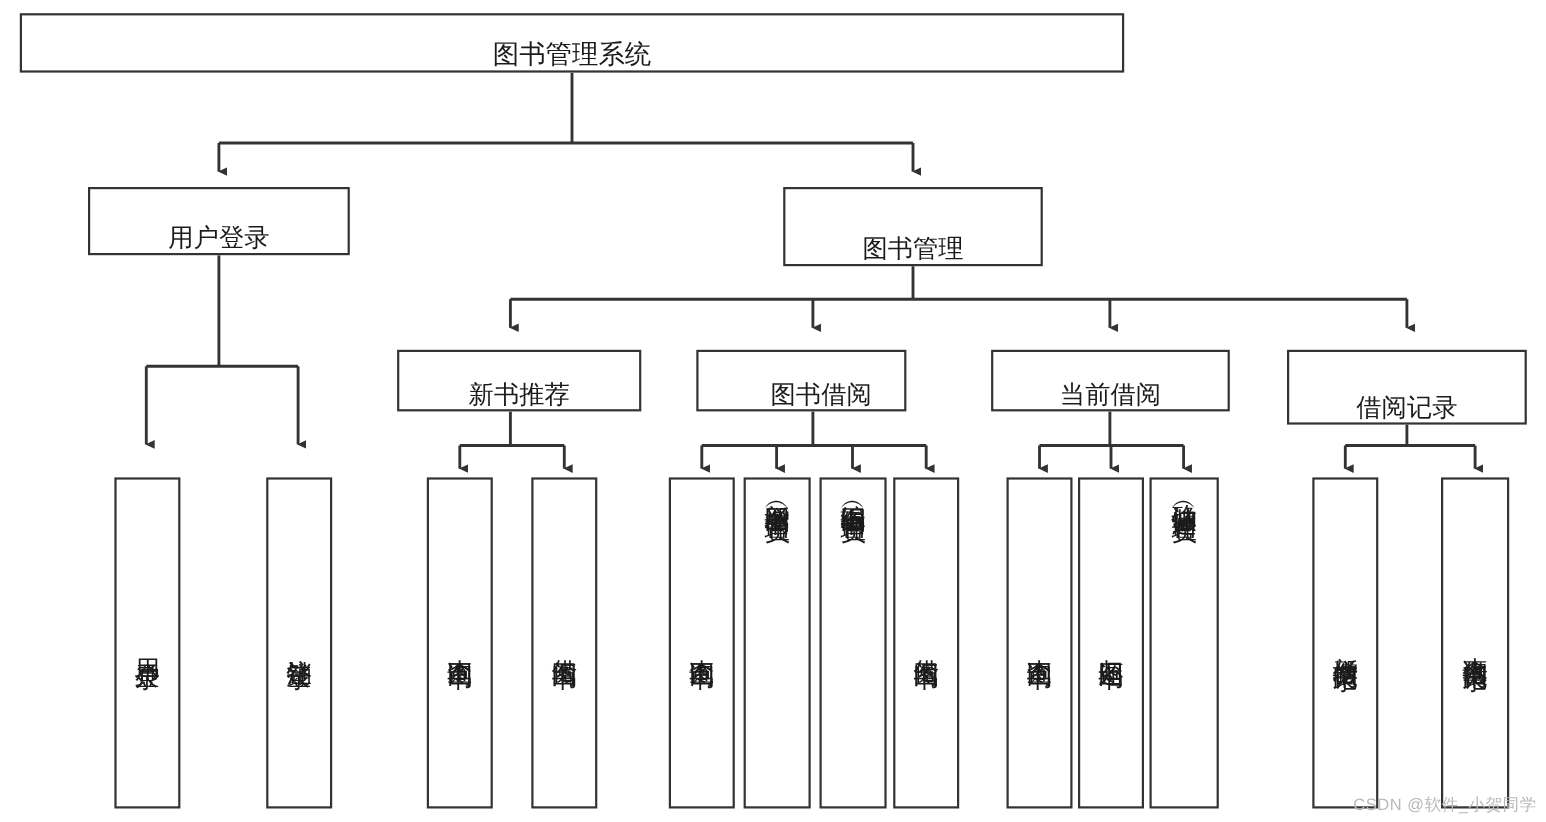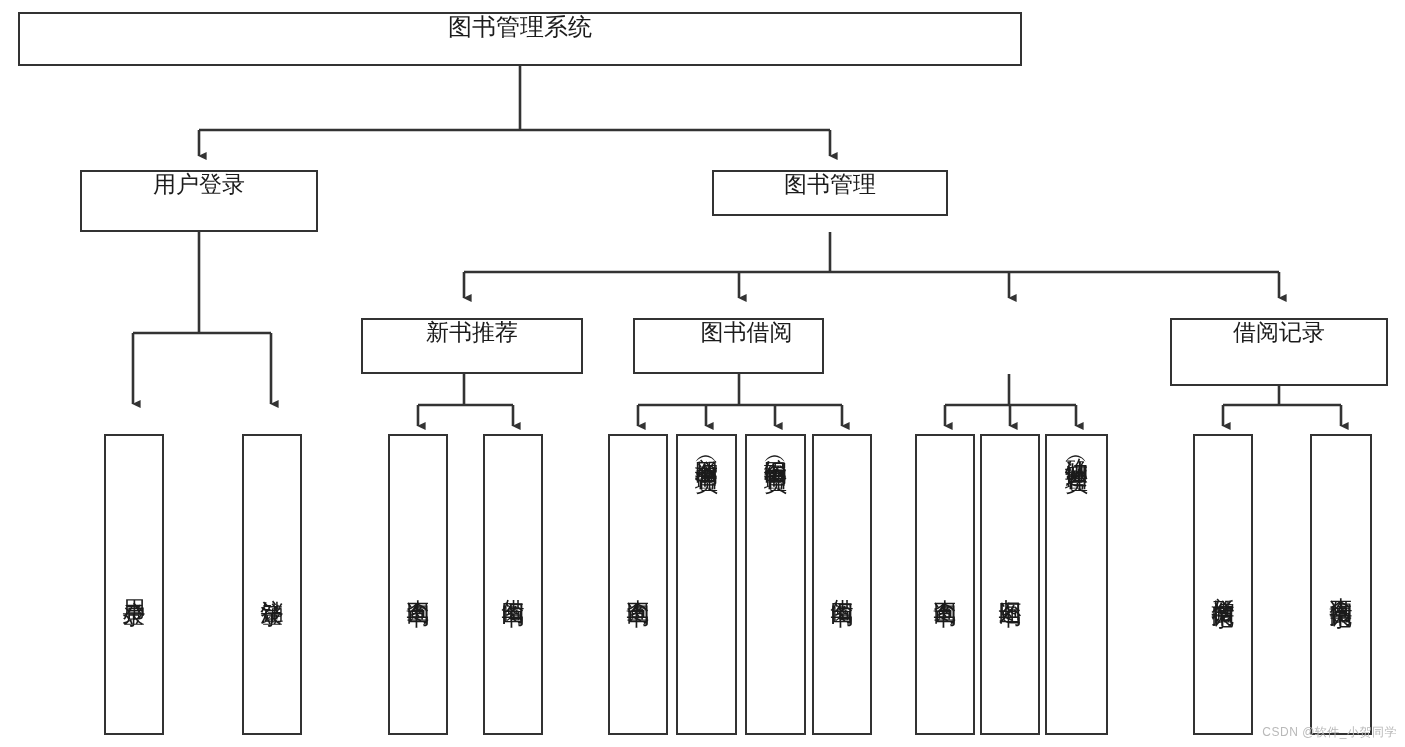--- a/index.html
+++ b/index.html
@@ -23,21 +23,21 @@
     top: 0;
     width: 1405px;
     height: 747px;
   }
   .node {
     position: absolute;
     box-sizing: border-box;
     border: 2.5px solid #333333;
     background: #ffffff;
     display: flex;
-    align-items: flex-start;
+    align-items: flex-end;
     justify-content: center;
     text-align: center;
     color: #1b1b1b;
     z-index: 2;
   }
   .node-label {
     display: block;
     line-height: 1.12;
   }
   
@@ -62,21 +62,21 @@
     white-space: nowrap;
   }
   .node.v.centered {
     align-items: center;
     padding-top: 0;
   }
   #watermark {
     position: absolute;
     right: 8px;
     bottom: 6px;
-    font-size: 12px;
+    font-size: 15px;
     color: #b9b9b9;
     letter-spacing: 0.5px;
     z-index: 5;
     white-space: nowrap;
     font-family: "Liberation Sans", "DejaVu Sans", sans-serif;
   }
 </style>
 </head>
 <body>
 
@@ -135,32 +135,35 @@
   </svg>
 
   <div class="node h root" style="left:18px; top:12px; width:1004px; height:54px;">
     <span class="node-label">图书管理系统</span>
   </div>
 
   <div class="node h" style="left:80px; top:170px; width:238px; height:62px;">
     <span class="node-label">用户登录</span>
   </div>
 
-  <div class="node h" style="left:712px; top:170px; width:236px; height:46px;">
+  <div class="node h" style="left:712px; top:170px; width:236px; height:72px;">
     <span class="node-label">图书管理</span>
   </div>
 
   <div class="node h" style="left:361px; top:318px; width:222px; height:56px;">
     <span class="node-label">新书推荐</span>
   </div>
 
   <div class="node h" style="left:633px; top:318px; width:191px; height:56px;padding-left:36px;">
     <span class="node-label">图书借阅</span>
   </div>
 
+  <div class="node h" style="left:901px; top:318px; width:217px; height:56px;">
+    <span class="node-label">当前借阅</span>
+  </div>
 
   <div class="node h" style="left:1170px; top:318px; width:218px; height:68px;">
     <span class="node-label">借阅记录</span>
   </div>
 
   <div class="node v centered" style="left:104px; top:434px; width:60px; height:301px;">
     <span class="node-label">用户登录</span>
   </div>
 
   <div class="node v centered" style="left:242px; top:434px; width:60px; height:301px;">

